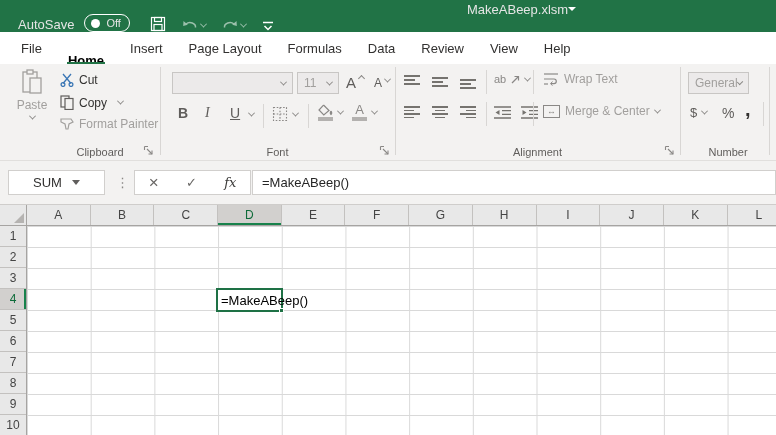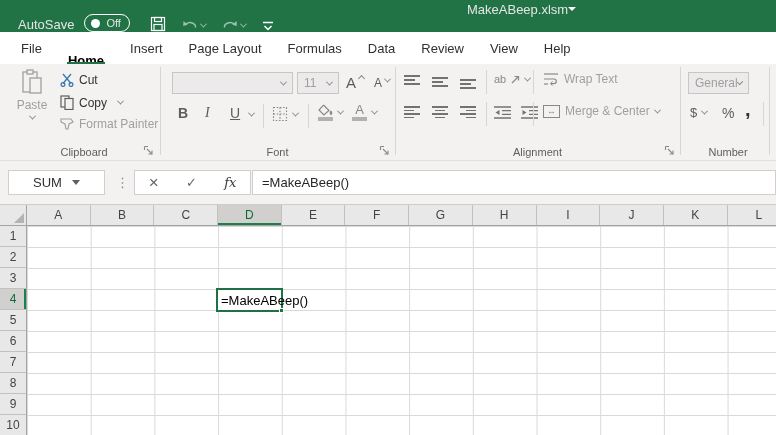--- a/index.html
+++ b/index.html
@@ -164,21 +164,21 @@
       <span class="chv" style="margin-left:6px"></span>
     </div>
     <div class="rbtn disab" style="left:60px; top:53px;">
       <svg width="14" height="14" viewBox="0 0 14 14">
           <g fill="none" stroke="#a19f9d" stroke-width="1.2">
             <path d="M1 2 L11 2 L13 5 L9 7 L8 12 L6 12 L5 7 L1 5 Z"></path>
           </g>
         </svg>
       <span>Format Painter</span>
     </div>
-    <div class="glabel" style="left:0; width:160px;padding-left:8px;">Clipboard</div>
+    <div class="glabel" style="left:16px; width:160px;padding-left:8px;">Clipboard</div>
     <svg class="launcher" style="left:143px" viewBox="0 0 11 11">
         <g stroke="#8a8886" fill="none" stroke-width="1.1">
           <path d="M1.5 1.5 V5 M1.5 1.5 H5"></path>
           <path d="M4 4 L9 9"></path>
           <path d="M9 5.5 V9 H5.5"></path>
         </g>
       </svg>
     <div class="gsep" style="left:160px"></div>
 
     <div class="combo" style="left:172px; top:8px; width:121px;">

